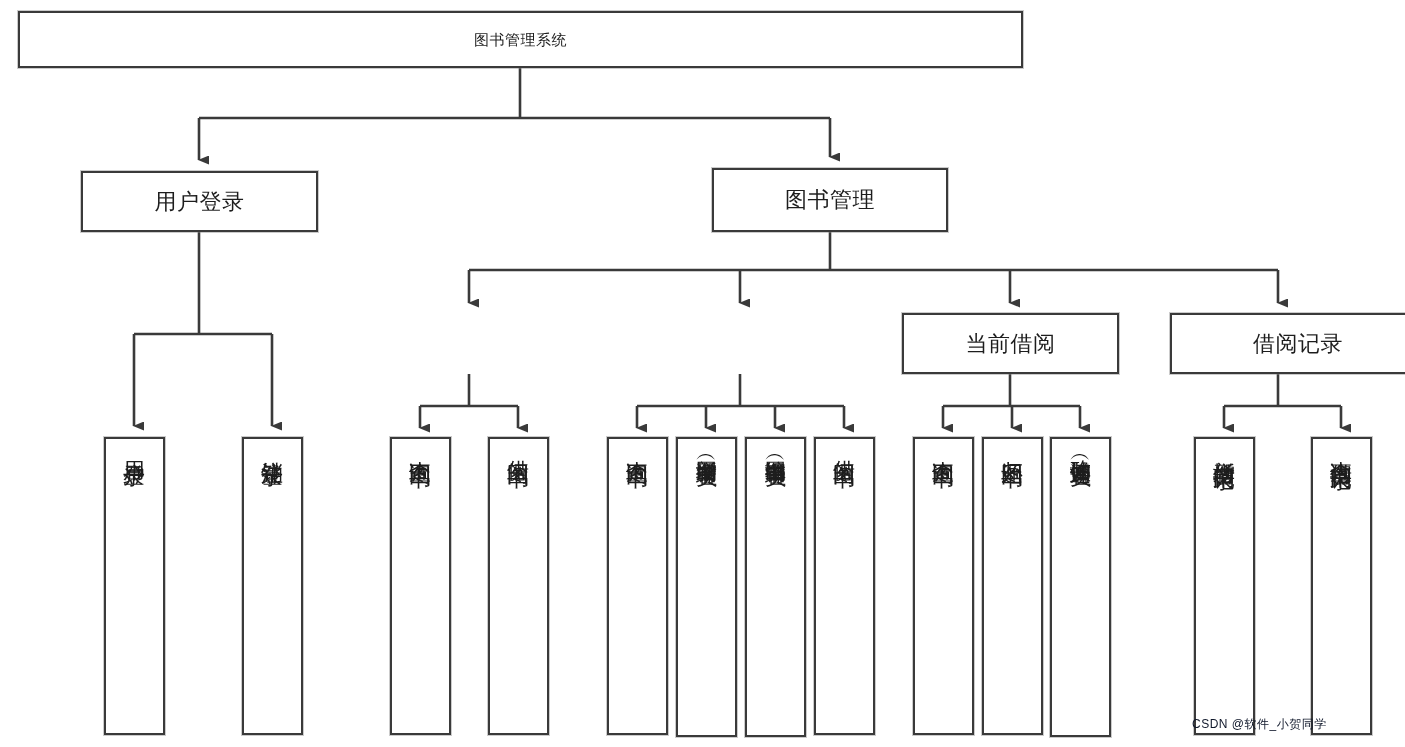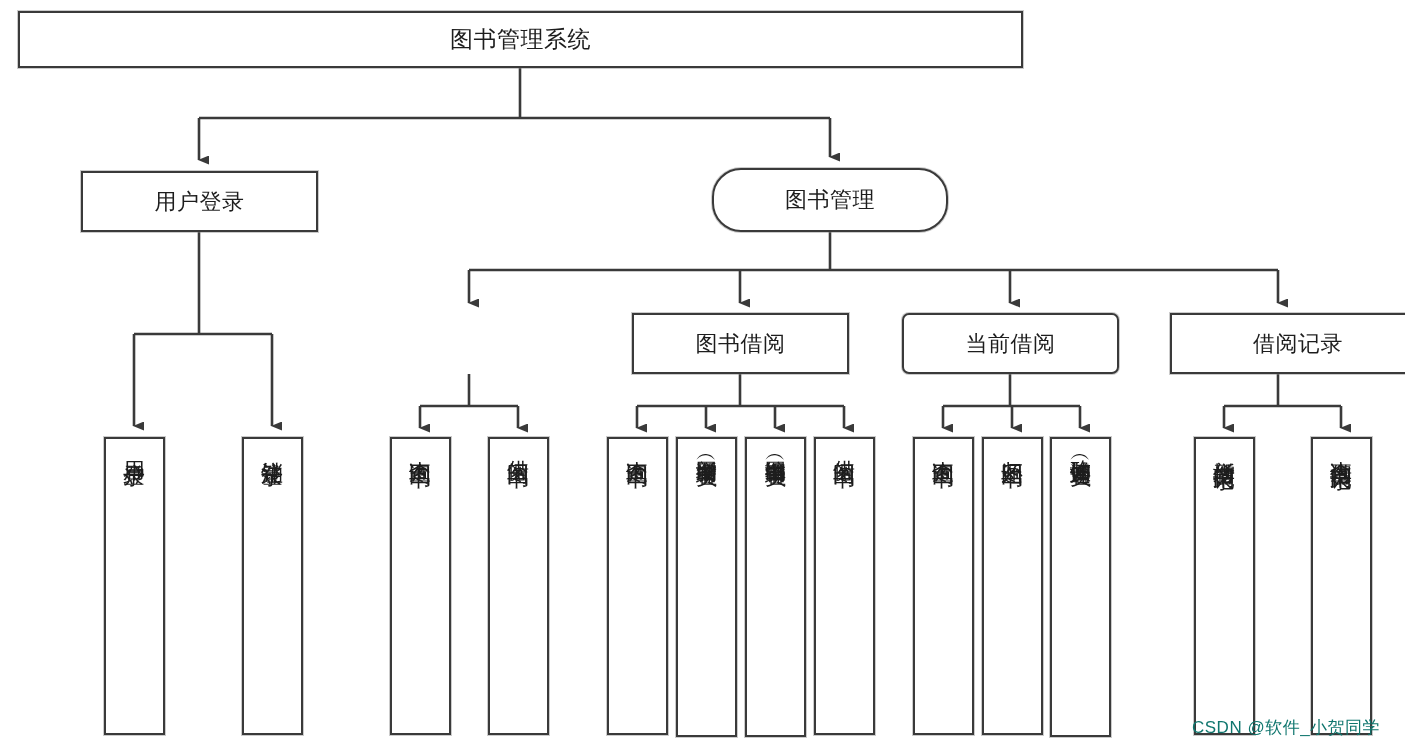--- a/index.html
+++ b/index.html
@@ -43,21 +43,21 @@
     text-align: center;
     line-height: 1.18;
     letter-spacing: 0.5px;
   }
   
   .node.h .label {
     font-size: 22px;
     white-space: nowrap;
   }
   .node.root .label {
-    font-size: 23px;
+    font-size: 15px;
   }
   
   .node.v {
     align-items: flex-start;
     justify-content: center;
     padding-top: 4px;
   }
   .node.v .label {
     writing-mode: vertical-rl;
     text-orientation: upright;
@@ -67,22 +67,22 @@
     white-space: nowrap;
   }
   .node.v.tall .label {
     font-size: 21px;
     letter-spacing: 1px;
   }
   .watermark {
     position: absolute;
     left: 1192px;
     top: 716px;
-    font-size: 17px;
-    color: #0f766e;
+    font-size: 12px;
+    color: #0f172a;
     white-space: nowrap;
     z-index: 5;
     letter-spacing: 0.5px;
   }
 </style>
 </head>
 <body>
 
 <div id="diagram">
 
@@ -136,28 +136,25 @@
     </g>
   </svg>
 
   <div class="node h root" style="left:18px; top:11px; width:1005px; height:57px;">
     <span class="label">图书管理系统</span>
   </div>
 
   <div class="node h" style="left:81px; top:171px; width:237px; height:61px;">
     <span class="label">用户登录</span>
   </div>
-  <div class="node h" style="left:712px; top:168px; width:236px; height:64px;border-radius:29px;">
+  <div class="node h" style="left:712px; top:168px; width:236px; height:64px;">
     <span class="label">图书管理</span>
   </div>
 
-  <div class="node h" style="left:632px; top:313px; width:217px; height:61px;">
-    <span class="label">图书借阅</span>
-  </div>
-  <div class="node h" style="left:902px; top:313px; width:217px; height:61px;border-radius:7px;">
+  <div class="node h" style="left:902px; top:313px; width:217px; height:61px;">
     <span class="label">当前借阅</span>
   </div>
   <div class="node h" style="left:1170px; top:313px; width:256px; height:61px;">
     <span class="label">借阅记录</span>
   </div>
 
   <div class="node v" style="left:104px; top:437px; width:61px; height:298px;">
     <span class="label">用户登录</span>
   </div>
   <div class="node v" style="left:242px; top:437px; width:61px; height:298px;">

